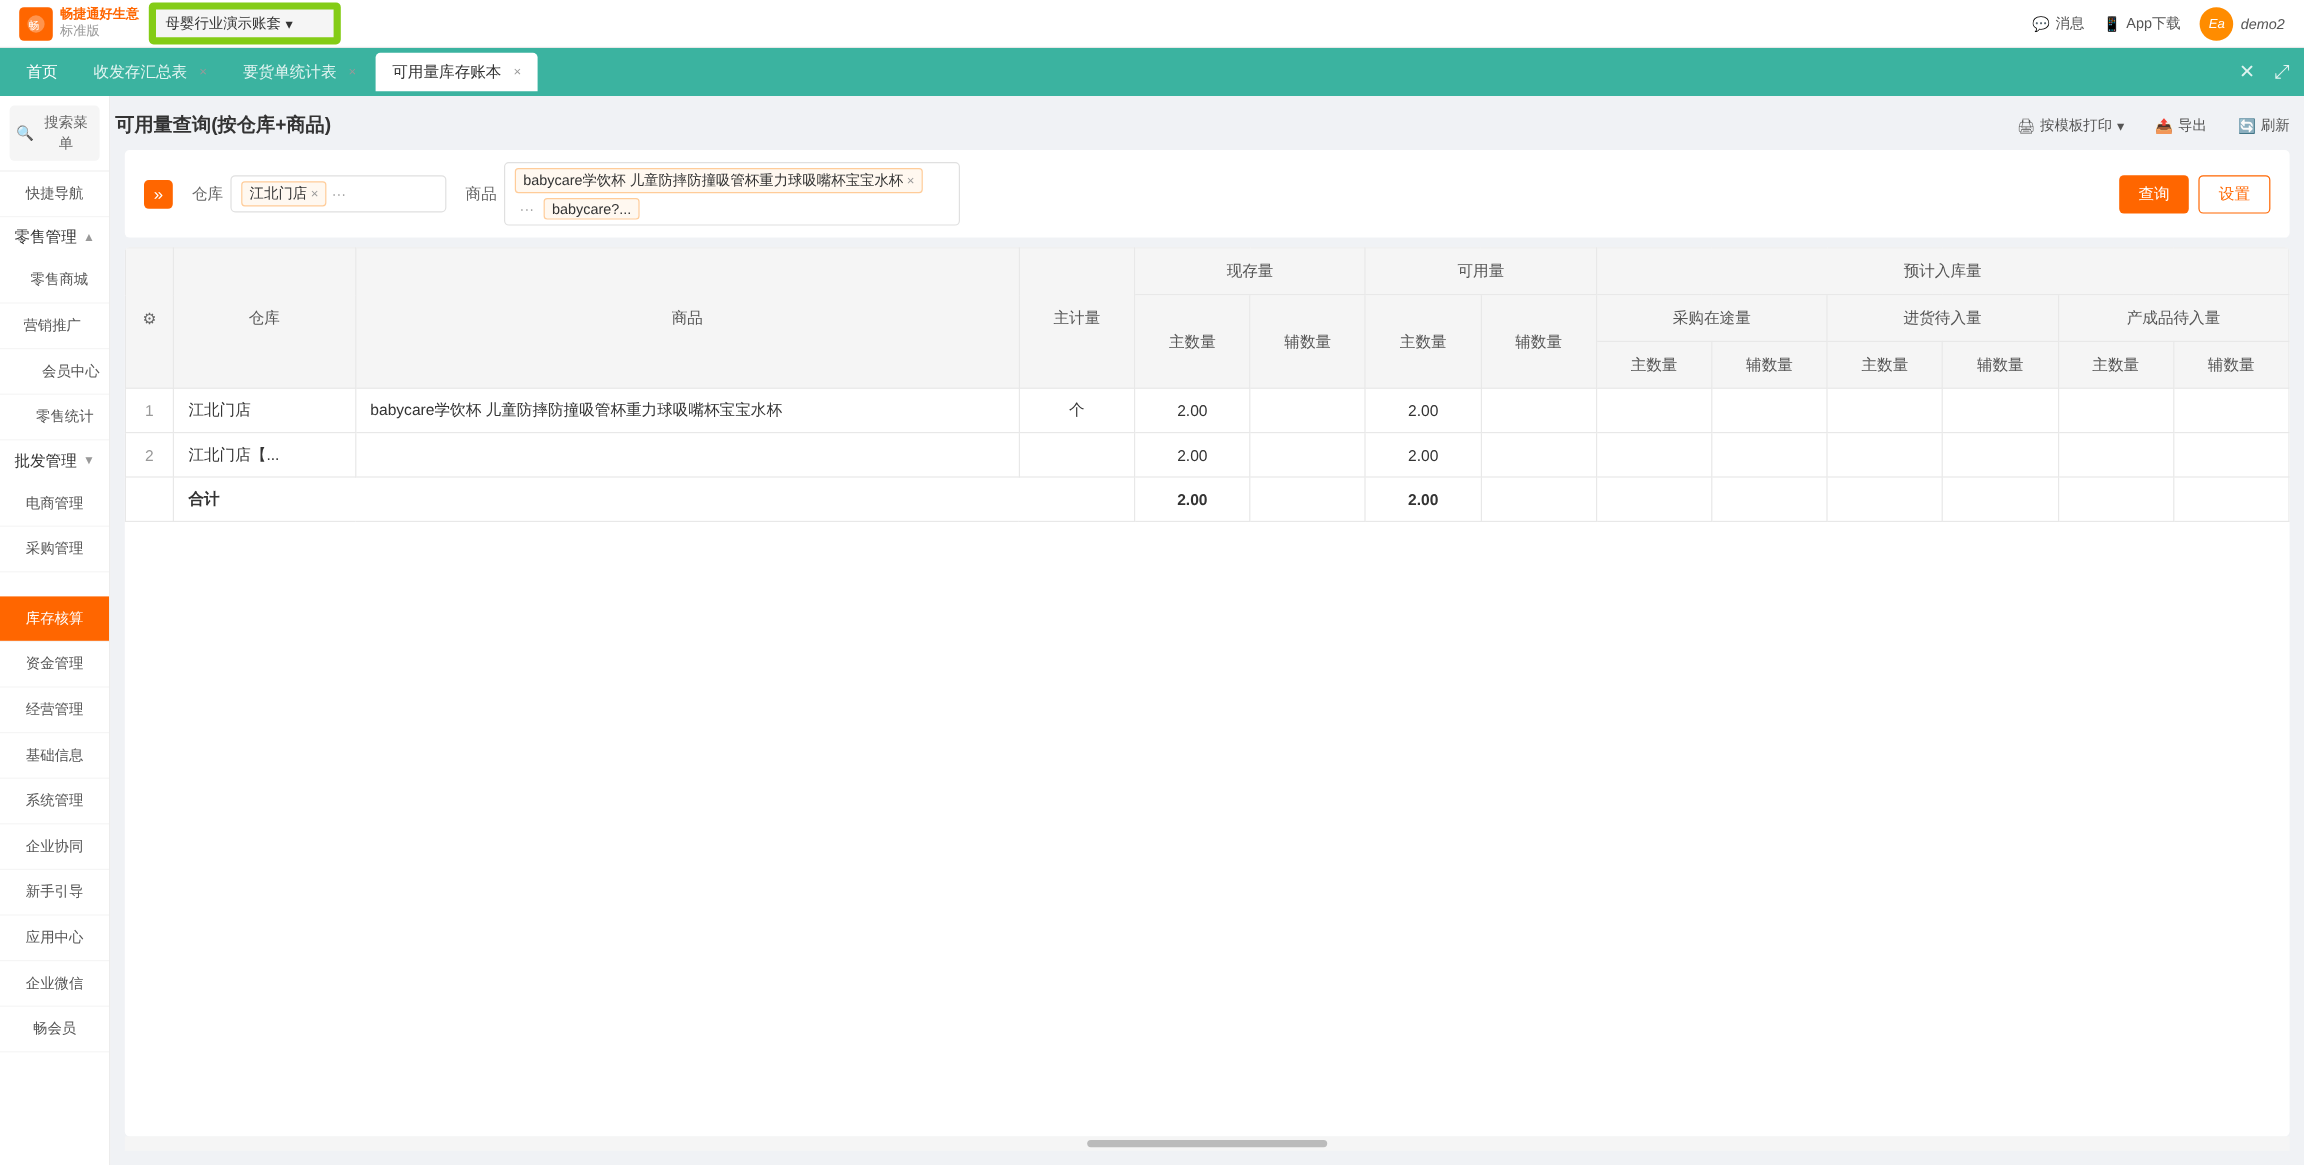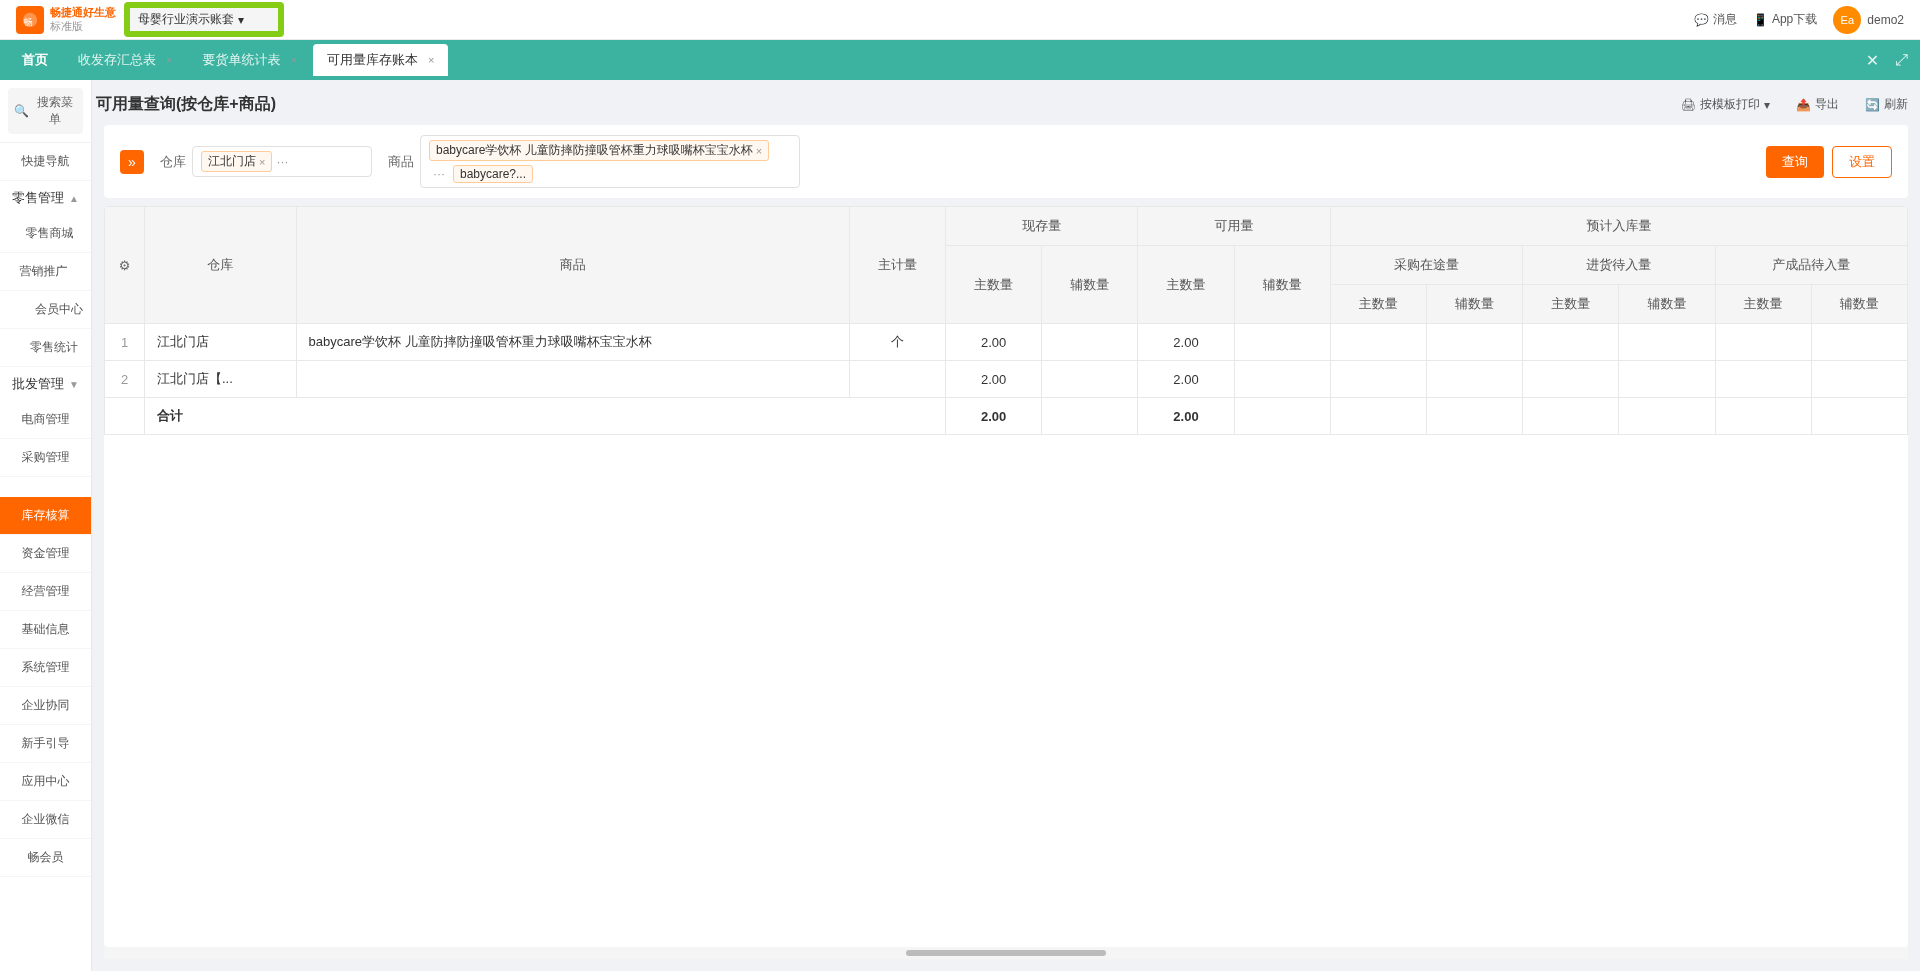--- a/index.html
+++ b/index.html
@@ -12,21 +12,21 @@
     .logo-icon { width: 28px; height: 28px; background: #ff6600; border-radius: 4px; display: flex; align-items: center; justify-content: center; }
     .logo-icon svg { width: 18px; height: 18px; }
     .company-selector { display: flex; align-items: center; gap: 4px; background: #f5f5f5; border: 6px solid #84cc16; border-radius: 4px; padding: 3px 8px; font-size: 12px; color: #333; cursor: pointer; min-width: 160px; }
     .top-bar-right { display: flex; align-items: center; gap: 16px; }
     .top-bar-action { display: flex; align-items: center; gap: 4px; font-size: 12px; color: #555; cursor: pointer; }
     .user-avatar { width: 28px; height: 28px; border-radius: 50%; background: #ff8c00; display: flex; align-items: center; justify-content: center; color: #fff; font-size: 11px; overflow: hidden; }
 
     
     .nav-tabs { height: 40px; background: #3bb3a0; display: flex; align-items: center; padding: 0 8px; gap: 2px; flex-shrink: 0; }
     .nav-tab { height: 32px; padding: 0 14px; display: flex; align-items: center; gap: 6px; border-radius: 4px 4px 0 0; font-size: 13px; cursor: pointer; color: rgba(255,255,255,0.85); background: transparent; }
-    .nav-tab.home { color: #fff; font-weight: 700; }
+    .nav-tab.home { color: #fff; font-weight: 400; }
     .nav-tab.active { background: #fff; color: #333; border-radius: 4px 4px 0 0; }
     .nav-tab .close-x { font-size: 11px; color: #999; cursor: pointer; margin-left: 4px; }
     .nav-tab.active .close-x { color: #666; }
     .nav-tabs-right { margin-left: auto; display: flex; align-items: center; gap: 8px; }
     .nav-icon-btn { color: rgba(255,255,255,0.85); cursor: pointer; font-size: 16px; padding: 4px; }
 
     
     .main-layout { display: flex; flex: 1; overflow: hidden; }
 
     
@@ -108,21 +108,21 @@
   </div>
   <div class="top-bar-right">
     <div class="top-bar-action">
       <span>💬</span>
       <span>消息</span>
     </div>
     <div class="top-bar-action">
       <span>📱</span>
       <span>App下载</span>
     </div>
-    <div class="top-bar-action" style="gap:6px;">
+    <div class="top-bar-action" style="gap:6px;font-style:italic;">
       <div class="user-avatar">
         <span style="font-size:11px;">Ea</span>
       </div>
       <span>demo2</span>
     </div>
   </div>
 </div>
 
 <div class="nav-tabs">
   <div class="nav-tab home">

